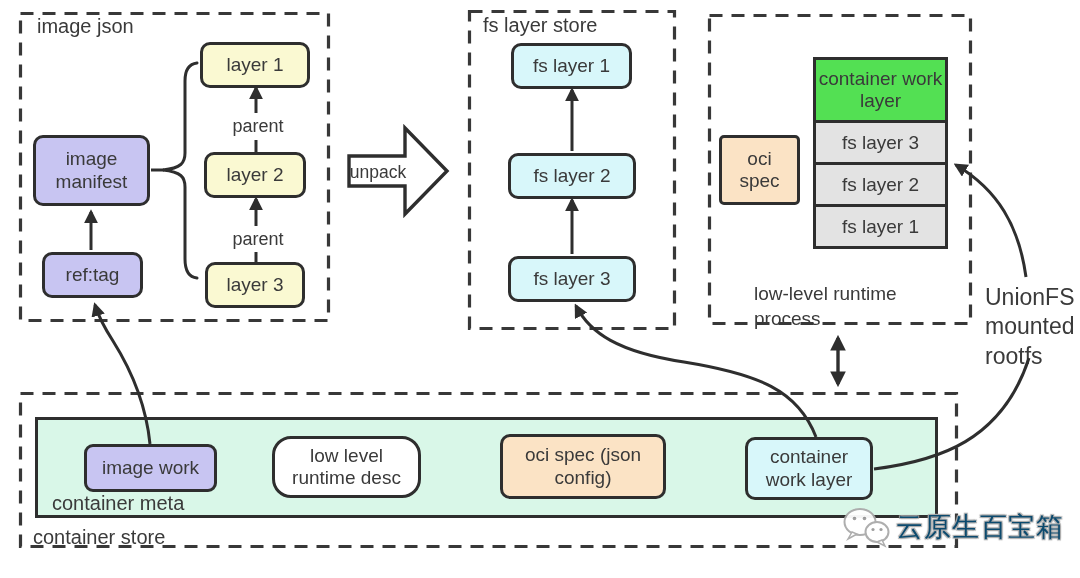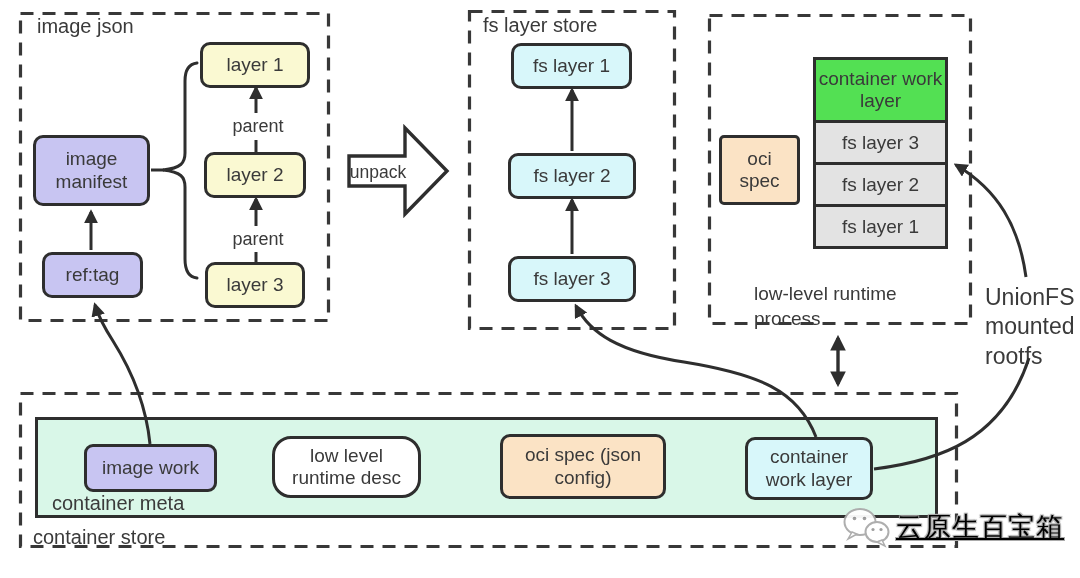--- a/index.html
+++ b/index.html
@@ -25,23 +25,22 @@
   .multiline{position:absolute;font-size:19px;z-index:2;line-height:1.3;}
   
   #stack{position:absolute;left:813px;top:57px;width:135px;border:3px solid #2e2e2e;z-index:2;box-sizing:border-box;background:#e3e3e3;}
   #stack .cell{display:flex;align-items:center;justify-content:center;text-align:center;
     font-size:19px;line-height:1.15;height:42px;background:#e3e3e3;border-top:3px solid #2e2e2e;box-sizing:border-box;}
   #stack .cell:first-child{height:60px;border-top:none;background:#53e053;}
   #svg-overlay{position:absolute;left:0;top:0;z-index:3;pointer-events:none;}
   
   #watermark{position:absolute;left:842px;top:505px;z-index:4;display:flex;align-items:center;gap:4px;}
   #watermark .wm-text{
-    font-size:27px;letter-spacing:1px;color:#000000;
+    font-size:27px;letter-spacing:1px;color:#0c4a6e;
     text-shadow:1px 1px 1px #ababab,-1px -1px 1px #ababab,1px -1px 1px #ababab,-1px 1px 1px #ababab;
-    text-decoration:underline;
   }
 </style>
 </head>
 <body>
 
 <div id="canvas">
 
   <div class="title" style="left:37px;top:15px;">image json</div>
   <div class="node lavender" style="left:33px;top:135px;width:117px;height:71px;">image manifest</div>
   <div class="node lavender" style="left:42px;top:252px;width:101px;height:44px;">ref:tag</div>

